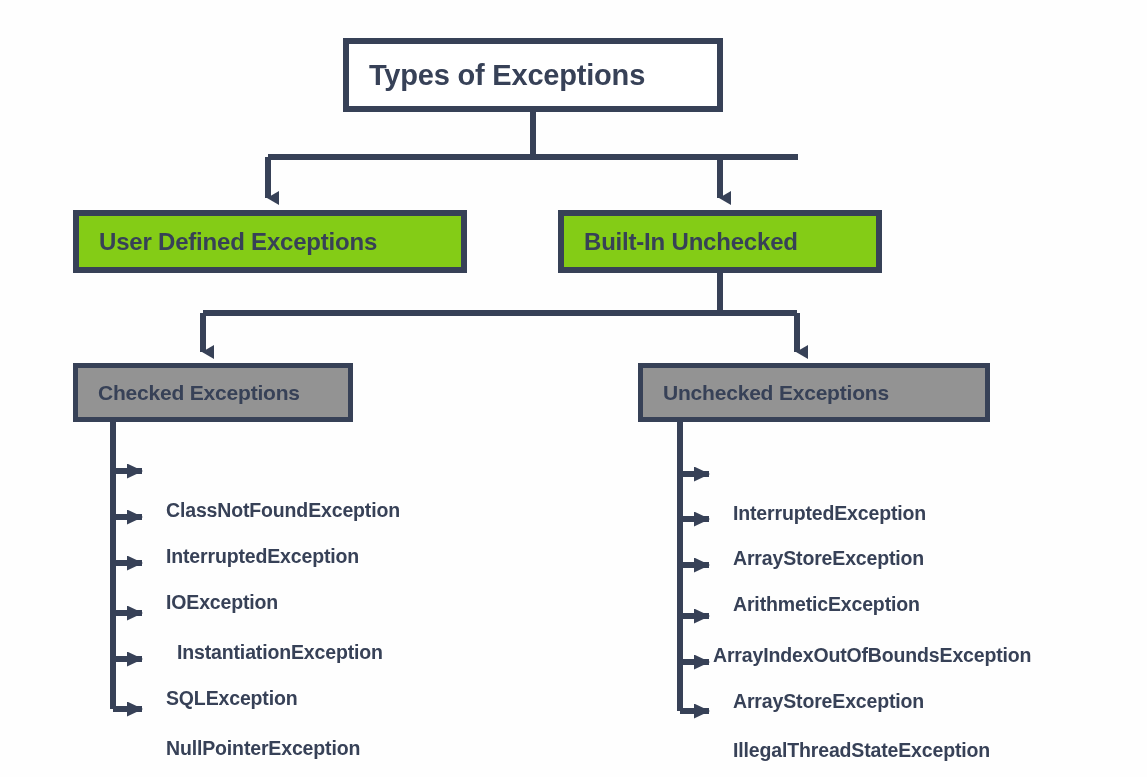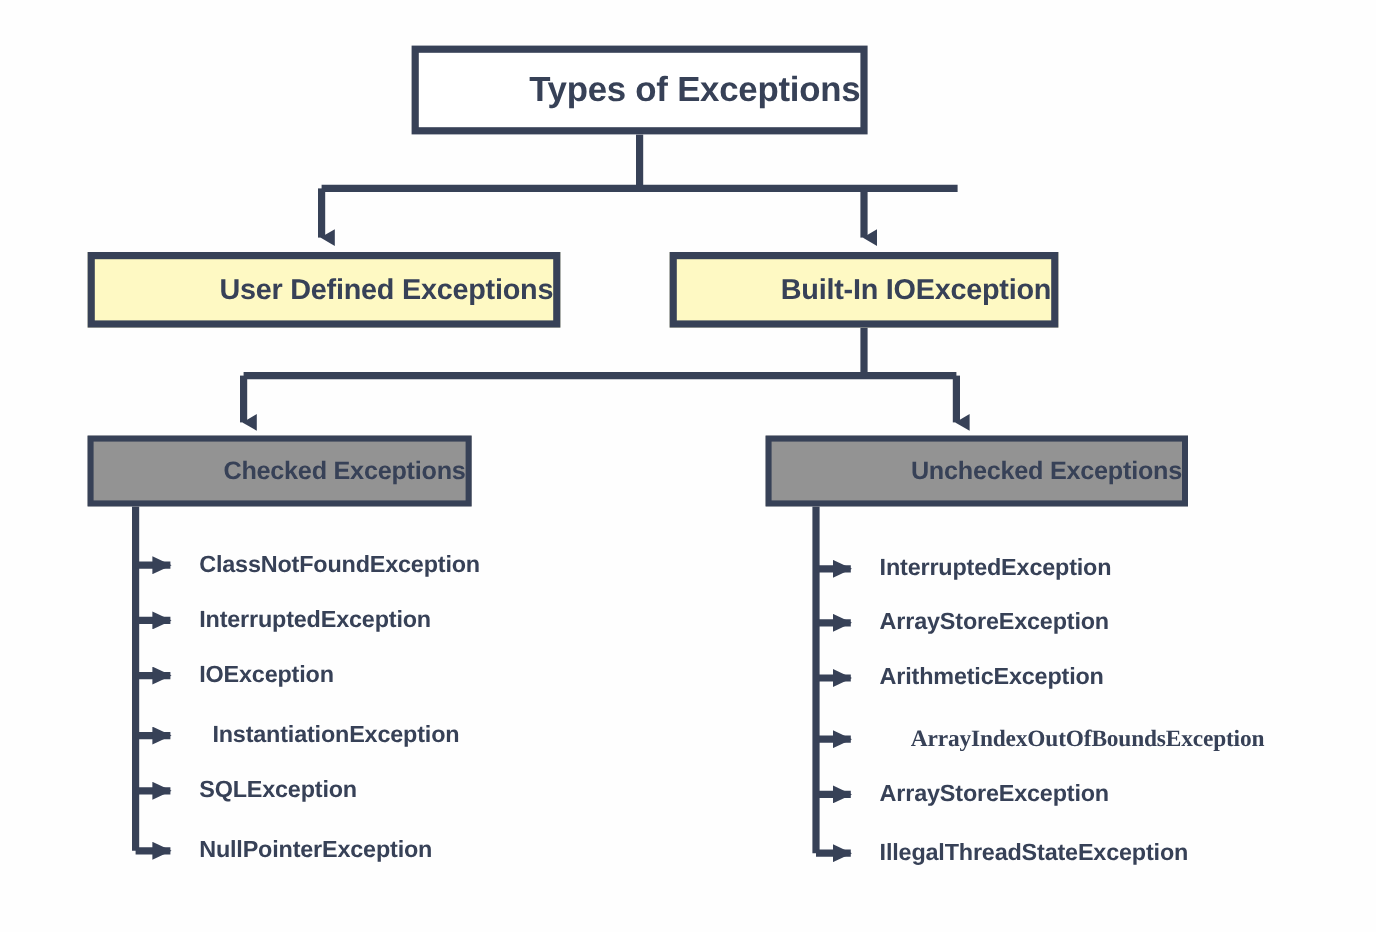--- a/index.html
+++ b/index.html
@@ -22,50 +22,52 @@
     top: 0;
     width: 1147px;
     height: 777px;
     pointer-events: none;
   }
   .node {
     position: absolute;
     box-sizing: border-box;
     display: flex;
     align-items: center;
-    justify-content: flex-end;
+    justify-content: flex-start;
     border: 6px solid #374157;
     color: #374157;
     font-weight: bold;
     letter-spacing: -0.2px;
     text-align: center;
     line-height: 1;
+    padding-left: 20px;
   }
   .node.root {
     background: #ffffff;
     font-size: 29px;
   }
   .node.level2 {
-    background: #fef9c3;
+    background: #84cc16;
     font-size: 24px;
   }
   .node.level3 {
     background: #939393;
     font-size: 21px;
     border-width: 5px;
   }
   .leaf-label {
     position: absolute;
     color: #374157;
     font-weight: bold;
     font-size: 19.5px;
     line-height: 1;
     white-space: nowrap;
     letter-spacing: -0.15px;
     transform: translateY(-50%);
+    margin-top: 40px;
   }
 </style>
 </head>
 <body>
 
 <div id="canvas">
 
   <svg id="svg-layer" viewBox="0 0 1147 777" xmlns="http://www.w3.org/2000/svg">
     <defs>
       <marker id="arrow-down" markerWidth="14" markerHeight="12" refX="7" refY="11" orient="auto" markerUnits="userSpaceOnUse">
@@ -113,38 +115,38 @@
 
   <div class="node root" style="left:343px; top:38px; width:380px; height:74px;">
     <span>Types of Exceptions</span>
   </div>
 
   <div class="node level2" style="left:73px; top:210px; width:394px; height:63px;">
     <span>User Defined Exceptions</span>
   </div>
 
   <div class="node level2" style="left:558px; top:210px; width:324px; height:63px;">
-    <span>Built-In IOException</span>
+    <span>Built-In Unchecked</span>
   </div>
 
-  <div class="node level3" style="left:73px; top:363px; width:320px; height:59px;">
+  <div class="node level3" style="left:73px; top:363px; width:280px; height:59px;">
     <span>Checked Exceptions</span>
   </div>
 
   <div class="node level3" style="left:638px; top:363px; width:352px; height:59px;">
     <span>Unchecked Exceptions</span>
   </div>
 
   <div class="leaf-label" style="left:166px; top:471px;">ClassNotFoundException</div>
   <div class="leaf-label" style="left:166px; top:517px;text-align:right;">InterruptedException</div>
   <div class="leaf-label" style="left:166px; top:563px;">IOException</div>
   <div class="leaf-label" style="left:177px; top:613px;">InstantiationException</div>
   <div class="leaf-label" style="left:166px; top:659px;">SQLException</div>
   <div class="leaf-label" style="left:166px; top:709px;">NullPointerException</div>
 
   <div class="leaf-label" style="left:733px; top:474px;">InterruptedException</div>
   <div class="leaf-label" style="left:733px; top:519px;">ArrayStoreException</div>
   <div class="leaf-label" style="left:733px; top:565px;">ArithmeticException</div>
-  <div class="leaf-label" style="left:759px; top:616px;font-family:Liberation Serif, serif;">ArrayIndexOutOfBoundsException</div>
+  <div class="leaf-label" style="left:713px; top:616px;">ArrayIndexOutOfBoundsException</div>
   <div class="leaf-label" style="left:733px; top:662px;">ArrayStoreException</div>
   <div class="leaf-label" style="left:733px; top:711px;">IllegalThreadStateException</div>
 
 </div>
 
 </body></html>

